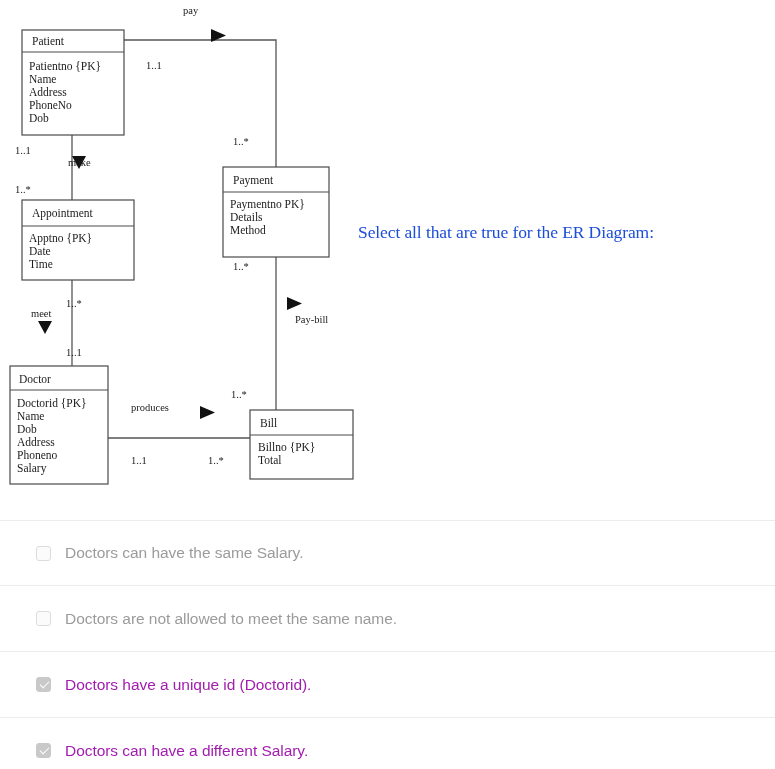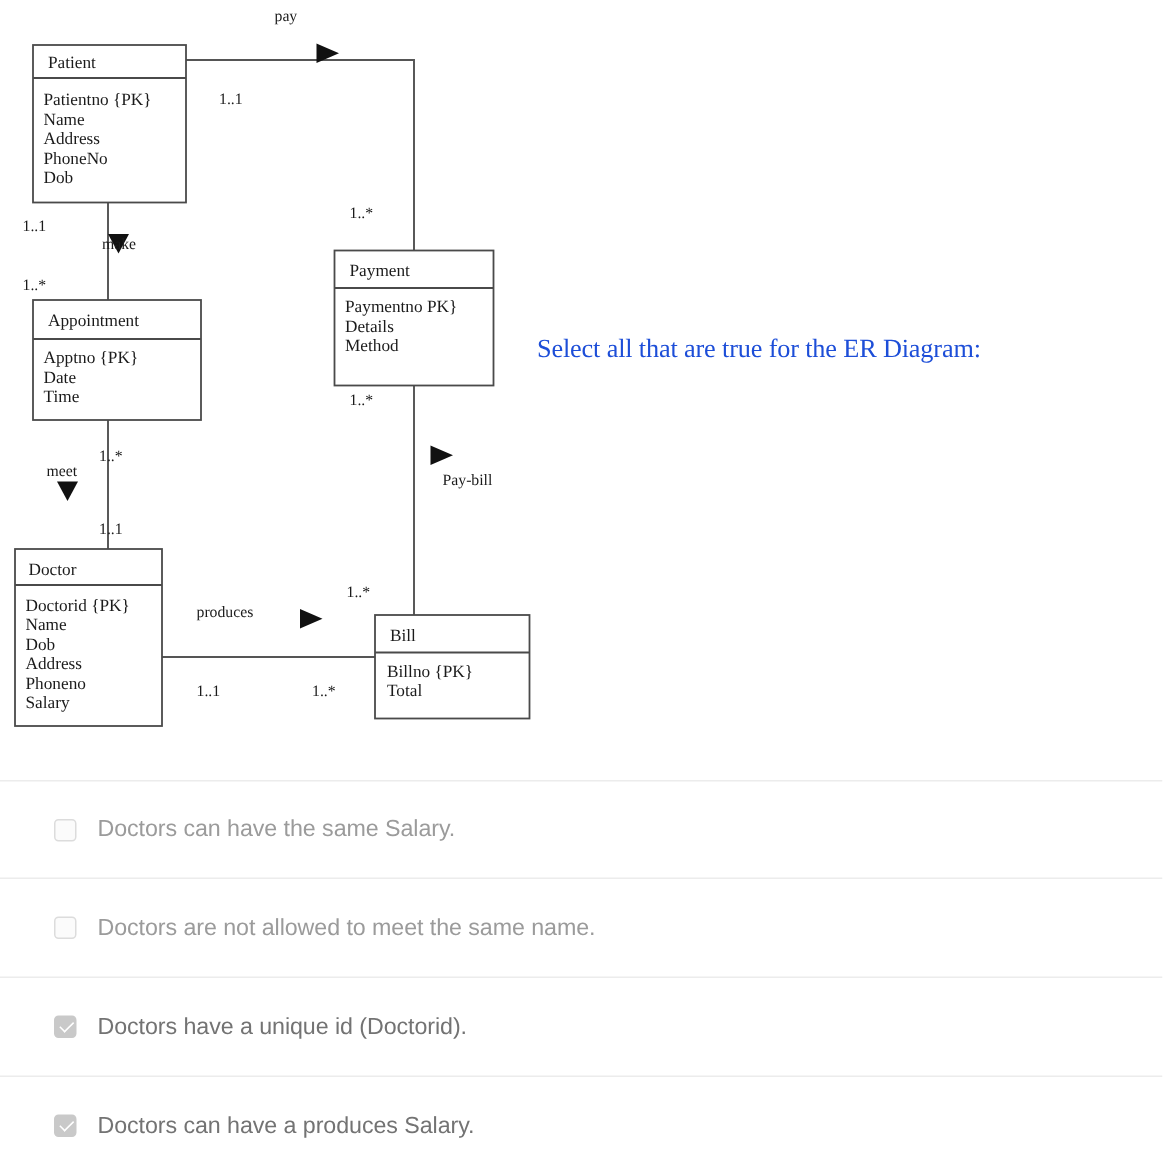--- a/index.html
+++ b/index.html
@@ -64,21 +64,21 @@
     border-left:1.6px solid #ffffff;
     border-bottom:1.6px solid #ffffff;
     transform:rotate(-45deg);
   }
   .answer-text{
     font-size:15.5px;
     font-family:"Liberation Sans", sans-serif;
     letter-spacing:-0.05px;
   }
   .answer-row.state-unselected .answer-text{color:#9b9b9b;}
-  .answer-row.state-selected .answer-text{color:#737373;}
+  .answer-row.state-selected .answer-text{color:#a21caf;}
 </style>
 </head>
 <body>
 
 <div id="er-diagram">
   <svg width="400" height="500" viewBox="0 0 400 500" xmlns="http://www.w3.org/2000/svg">
 
     <path class="conn" d="M124 40 L276 40 L276 167"></path>
 
     <path class="conn" d="M72 135 L72 200"></path>
@@ -181,16 +181,16 @@
     <span class="answer-text">Doctors are not allowed to meet the same name.</span>
   </div>
 
   <div class="answer-row state-selected">
     <span class="cbox checked"></span>
     <span class="answer-text">Doctors have a unique id (Doctorid).</span>
   </div>
 
   <div class="answer-row state-selected">
     <span class="cbox checked"></span>
-    <span class="answer-text">Doctors can have a produces Salary.</span>
+    <span class="answer-text">Doctors can have a different Salary.</span>
   </div>
 
 </div>
 
 </body></html>

